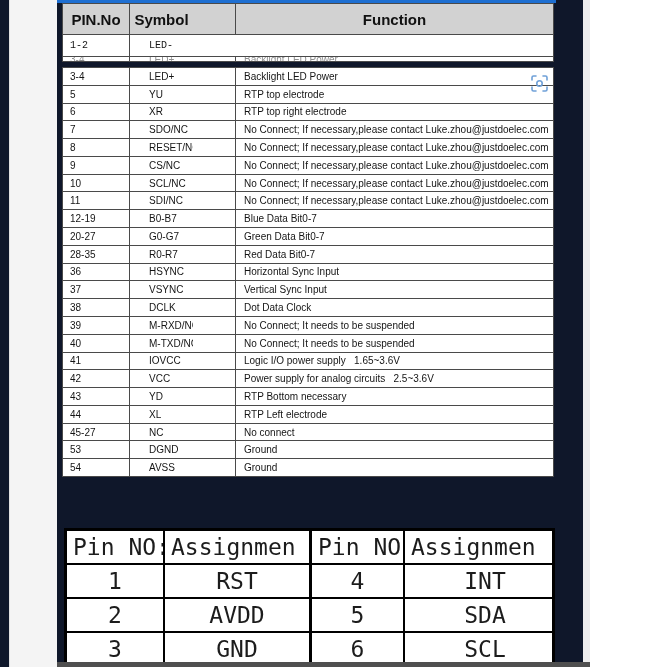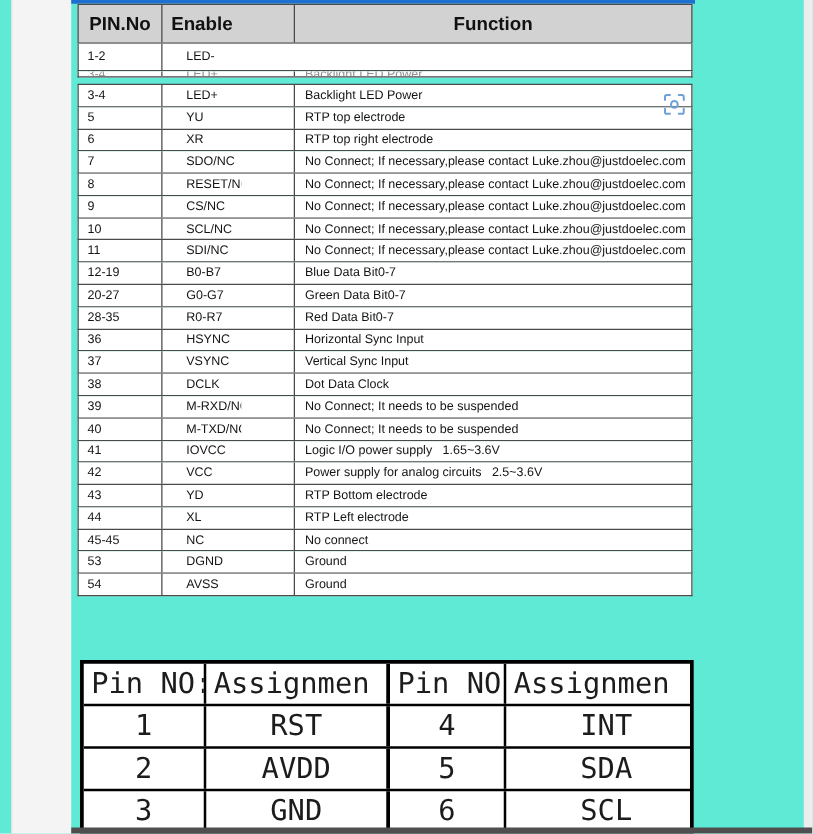--- a/index.html
+++ b/index.html
@@ -1,36 +1,36 @@
 <!DOCTYPE html>
 <html><head>
 <meta charset="utf-8">
 <style>
   * { box-sizing: border-box; margin: 0; padding: 0; }
   html,body { background:#fff; }
   #screen {
-    position: relative; width: 650px; height: 667px;
-    background: #5eead4; overflow: hidden;
+    position: relative; width: 590px; height: 667px;
+    background: #0f172a; overflow: hidden;
     font-family: "Liberation Sans", sans-serif;
   }
   
   .gutter-left  { position:absolute; left:9px;  top:0; width:48px; height:100%; background:#f4f4f4; border-left:1px solid #e2e2e2; }
   .gutter-right { position:absolute; right:0;   top:0; width:7px;  height:100%; background:#ededed; }
   .bar-blue   { position:absolute; left:57px; top:0; width:499px; height:3px; background:#1e6fd2; }
   .bar-bottom { position:absolute; left:57px; top:662px; width:593px; height:5px; background:#4f4f4f; z-index:6; }
 
   
   .t1 { position:absolute; left:62px; width:492px; font-size:10px; color:#141414; }
   .seg1 { top:3px; }
   .seg2 { top:67px; border-top:1px solid #4a4a4a; }
   .t1 .row { display:flex; align-items:stretch; background:#fff;
              border-left:1px solid #4a4a4a; border-right:1px solid #4a4a4a; border-bottom:1px solid #4a4a4a; }
   .t1 .hdr { height:32px; background:#d2d2d2; border-top:1px solid #4a4a4a; font-weight:bold; font-size:15px; color:#111; }
   .t1 .r   { height:17.79px; }
-  .t1 .r1  { height:22px; }
+  .t1 .r1  { height:22px;font-family:Liberation Mono, monospace; }
   .t1 .cell { display:flex; align-items:center; white-space:pre; overflow:hidden; }
   .t1 .c1 { width:66px; padding-left:7px; }
   .t1 .c2 { width:64px; padding-left:19px; border-left:1px solid #4a4a4a; }
   .t1 .c3 { flex:1;     padding-left:8px; border-left:1px solid #4a4a4a;margin-left:42px; }
   .t1 .hdr .cell { justify-content:center; padding-left:0; }
   
   .ghost { height:5px; border-bottom:none; color:#8f8f8f; overflow:hidden; }
   .ghost .cell { align-items:flex-start; }
   .ghost .cell span { transform:translateY(-3px); display:block; }
 
@@ -59,21 +59,21 @@
 
 <div id="screen">
 
   <div class="gutter-left"></div>
   <div class="gutter-right"></div>
   <div class="bar-blue"></div>
 
   <div class="t1 seg1">
     <div class="row hdr">
       <div class="cell c1">PIN.No</div>
-      <div class="cell c2">Enable</div>
+      <div class="cell c2">Symbol</div>
       <div class="cell c3">Function</div>
     </div>
     <div class="row r1">
       <div class="cell c1">1-2</div>
       <div class="cell c2">LED-</div>
     </div>
     <div class="row ghost">
       <div class="cell c1"><span>3-4</span></div>
       <div class="cell c2"><span>LED+</span></div>
       <div class="cell c3"><span>Backlight LED Power</span></div>
@@ -167,29 +167,29 @@
         <div class="cell c3">Logic I/O power supply   1.65~3.6V</div>
       </div>
       <div class="row r">
         <div class="cell c1">42</div>
         <div class="cell c2">VCC</div>
         <div class="cell c3">Power supply for analog circuits   2.5~3.6V</div>
       </div>
       <div class="row r">
         <div class="cell c1">43</div>
         <div class="cell c2">YD</div>
-        <div class="cell c3">RTP Bottom electrode</div>
+        <div class="cell c3">RTP Bottom necessary</div>
       </div>
       <div class="row r">
         <div class="cell c1">44</div>
         <div class="cell c2">XL</div>
         <div class="cell c3">RTP Left electrode</div>
       </div>
       <div class="row r">
-        <div class="cell c1">45-45</div>
+        <div class="cell c1">45-27</div>
         <div class="cell c2">NC</div>
         <div class="cell c3">No connect</div>
       </div>
       <div class="row r">
         <div class="cell c1">53</div>
         <div class="cell c2">DGND</div>
         <div class="cell c3">Ground</div>
       </div>
       <div class="row r">
         <div class="cell c1">54</div>

